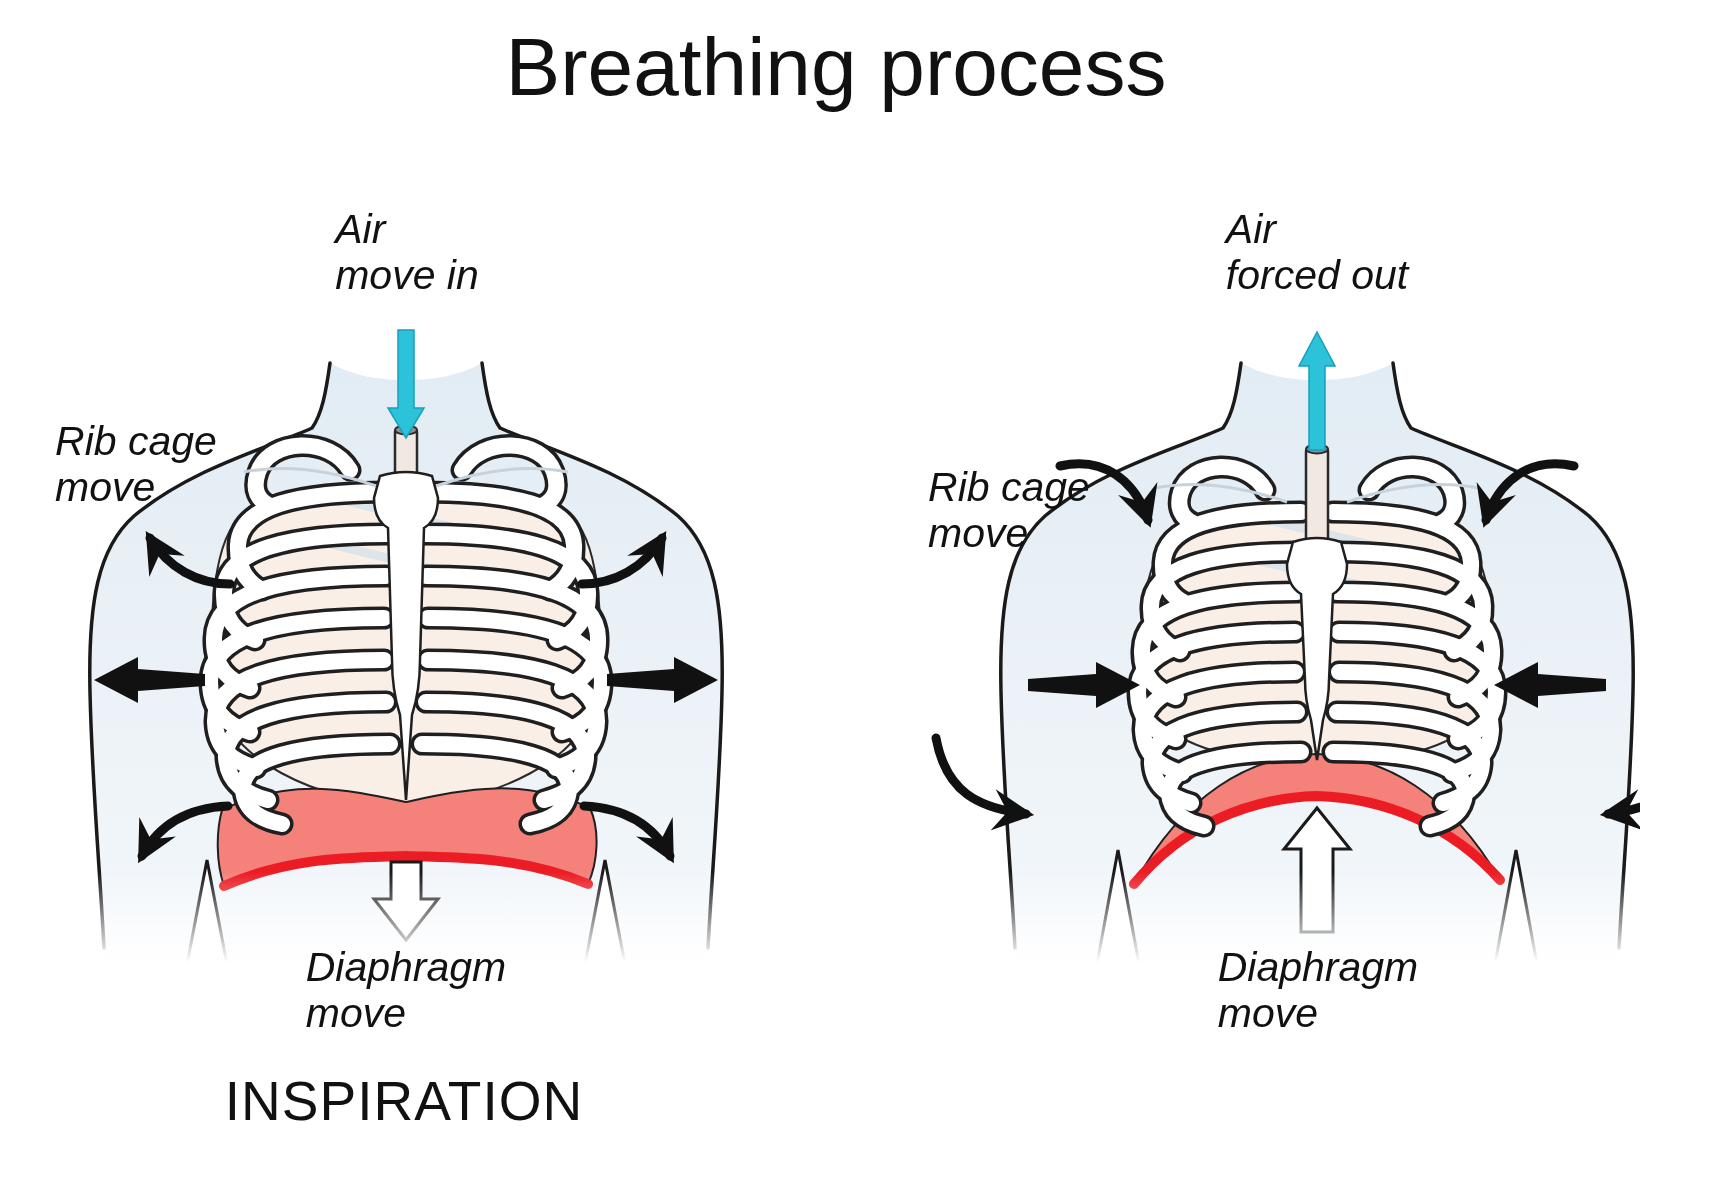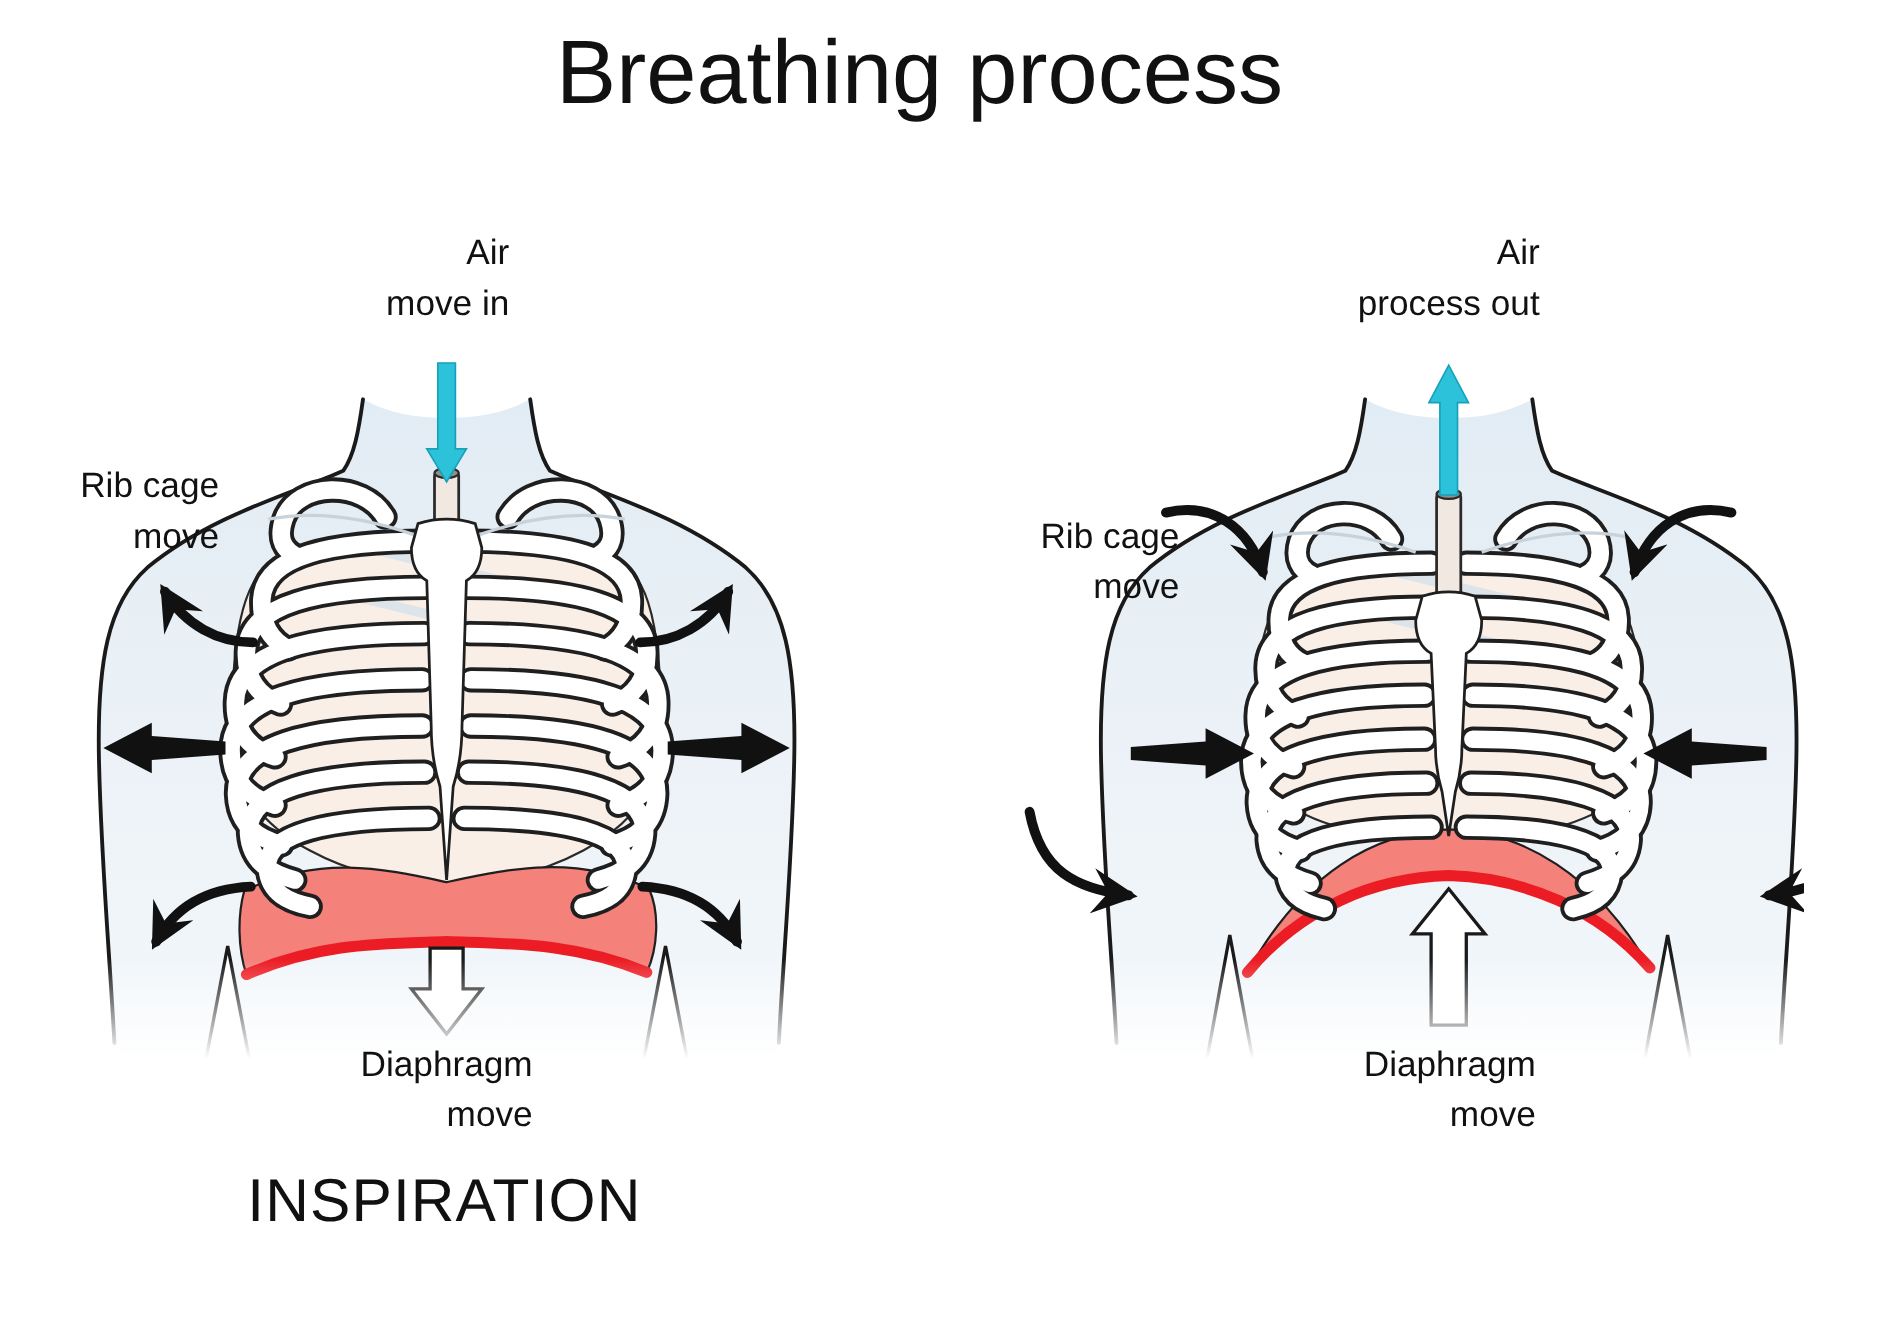--- a/index.html
+++ b/index.html
@@ -3,29 +3,29 @@
 <meta charset="utf-8">
 <style>
   html,body { margin:0; padding:0; background:#ffffff; }
   #stage {
     position:relative; width:1640px; height:1201px; overflow:hidden;
     background:#ffffff; font-family:"Liberation Sans", sans-serif; color:#111111;
   }
   #art { position:absolute; left:0; top:0; }
   .label {
     position:absolute; transform:translateX(-50%);
-    text-align:right; font-size:32px; line-height:46px; color:#111111; white-space:nowrap;
+    text-align:left; font-size:41px; line-height:46px; color:#111111; white-space:nowrap;font-style:italic;
   }
   .title {
     position:absolute; transform:translateX(-50%);
     font-size:82px; line-height:1; color:#111111; white-space:nowrap;
   }
   .caption {
     position:absolute; transform:translateX(-50%);
-    font-size:55px; line-height:1; letter-spacing:1px; color:#111111; white-space:nowrap;
+    font-size:55px; line-height:1; letter-spacing:1px; color:#111111; white-space:nowrap;margin-top:10px;
   }
   
   .bodyFill   { fill:url(#bodyGrad); }
   .outline    { fill:none; stroke:#1a1a1a; stroke-width:3.5; stroke-linecap:round; }
   .wedge      { fill:#ffffff; stroke:#1a1a1a; stroke-width:3; }
   .chest      { fill:#f9efe7; stroke:#2a2a2a; stroke-width:2; }
   .ribB       { fill:none; stroke:#1f1f1f; stroke-width:23; stroke-linecap:round; }
   .ribW       { fill:none; stroke:#ffffff; stroke-width:16; stroke-linecap:round; }
   .ribFaint   { fill:none; stroke:#dde4ea; stroke-width:9; stroke-linecap:round; }
   .clav       { fill:none; stroke:#c8d2da; stroke-width:3; }
@@ -193,21 +193,21 @@
     <div>move</div>
   </div>
   <div class="label" style="left:406px; top:944px;">
     <div>Diaphragm</div>
     <div>move</div>
   </div>
   <div class="caption" style="left:404px; top:1064px;">INSPIRATION</div>
 
   <div class="label" style="left:1317px; top:206px;">
     <div>Air</div>
-    <div>process out</div>
+    <div>forced out</div>
   </div>
   <div class="label" style="left:1009px; top:464px;">
     <div>Rib cage</div>
     <div>move</div>
   </div>
   <div class="label" style="left:1318px; top:944px;">
     <div>Diaphragm</div>
     <div>move</div>
   </div>
 

